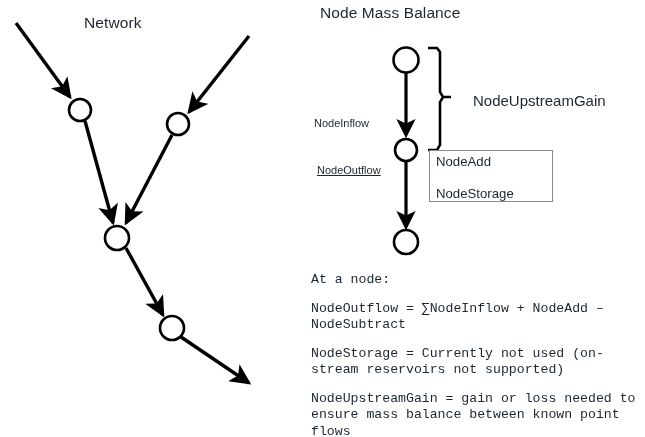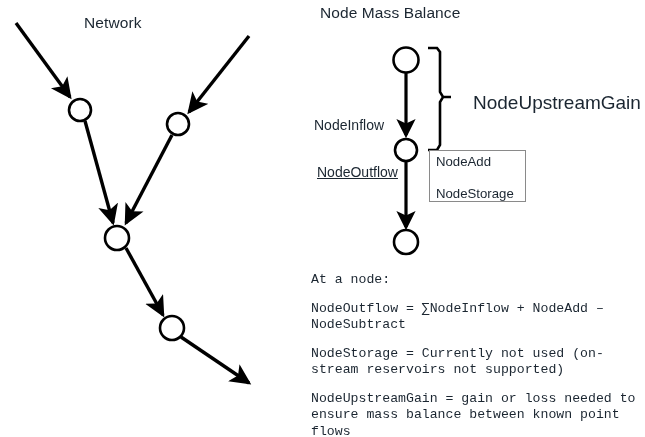--- a/index.html
+++ b/index.html
@@ -8,27 +8,27 @@
     font-family:"Liberation Sans",sans-serif;
     color:#17202a;
     -webkit-font-smoothing:antialiased;
   }
   .canvas{position:absolute;left:0;top:0;width:645px;height:437px;}
   svg.layer{position:absolute;left:0;top:0;width:645px;height:437px;}
   .lbl{position:absolute;white-space:pre;line-height:1.18;}
 
   .title{font-size:15.5px;color:#1b2631;letter-spacing:.1px;}
 
-  .flowlbl{font-size:14px;color:#1b2631;}
+  .flowlbl{font-size:11px;color:#1b2631;}
   .node-inflow{left:314px;top:117px;}
   .node-outflow{left:317px;top:164px;text-decoration:underline;}
-  .node-upstream{left:473px;top:92px;font-size:19px;}
+  .node-upstream{left:473px;top:92px;font-size:15px;}
 
   .addbox{
-    position:absolute;left:429px;top:150px;width:97px;height:52px;
+    position:absolute;left:429px;top:150px;width:124px;height:52px;
     border:1px solid #8a8a8a;background:#ffffff;box-sizing:border-box;
   }
   .addbox .line{
     position:absolute;left:6px;font-size:13.2px;color:#1b2631;white-space:pre;
   }
   .addbox .l0{top:3px;}
   .addbox .l1{top:19px;}
   .addbox .l2{top:35px;}
 
   .notes{position:absolute;left:311px;top:272px;width:330px;font-family:Liberation Mono, monospace;}

